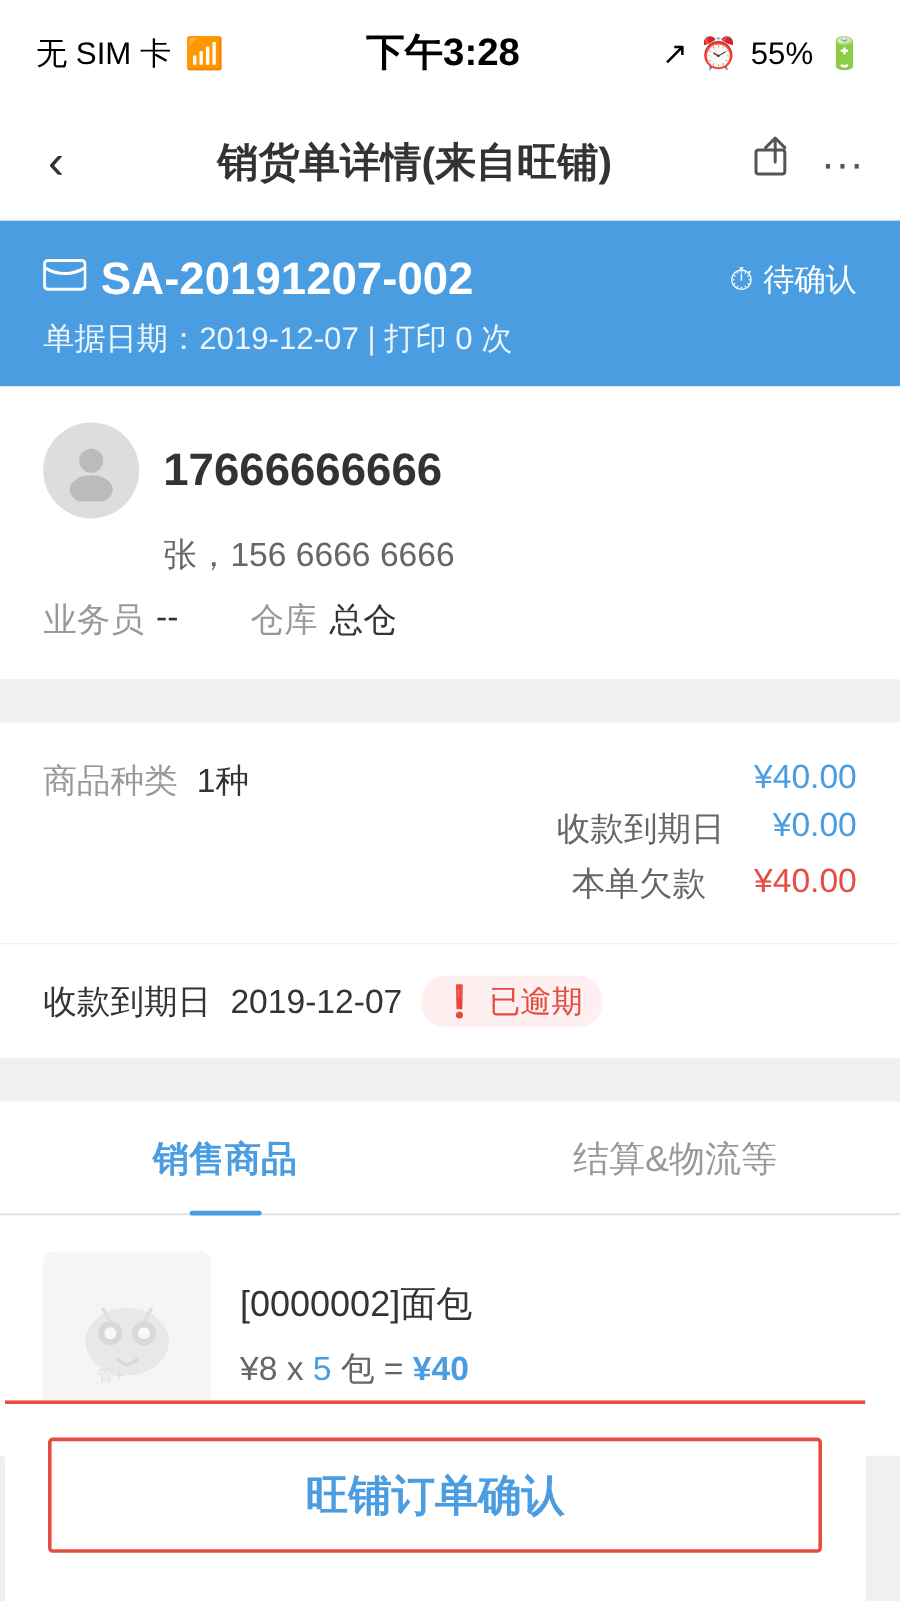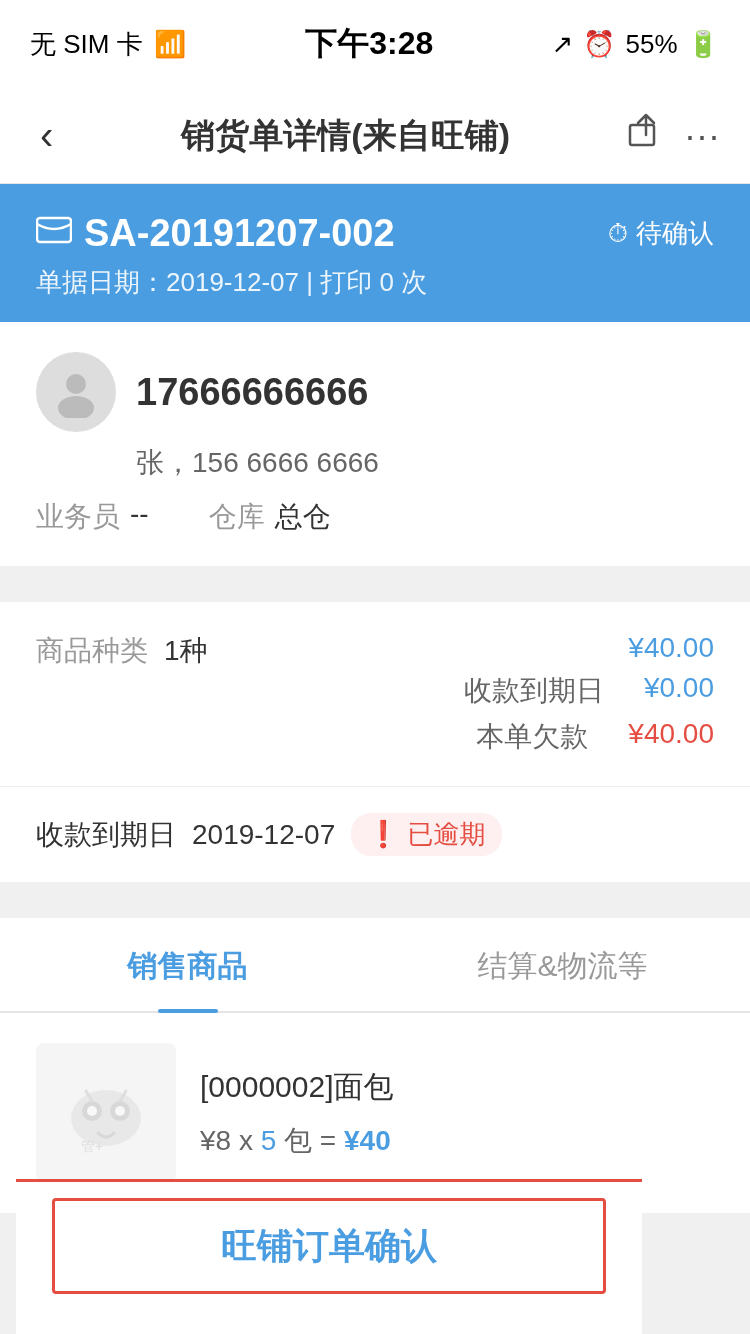--- a/index.html
+++ b/index.html
@@ -272,24 +272,24 @@
     
     .empty-area {
       background: #f0f0f0;
       height: 220px;
     }
 
     
     .bottom-bar {
       position: fixed;
       bottom: 0;
-      left: 16px;
-      width: 626px;
-      background: #fff;
-      padding: 16px 36px 40px 36px;
+      left: 4px;
+      width: 717px;
+      background: #fff;
+      padding: 28px 36px 40px 36px;
       border-top: 3px solid #e54d42;
     }
     .confirm-btn {
       width: 100%;
       height: 96px;
       border: 3px solid #e54d42;
       background: #fff;
       color: #4a9de0;
       font-size: 36px;
       font-weight: 600;

